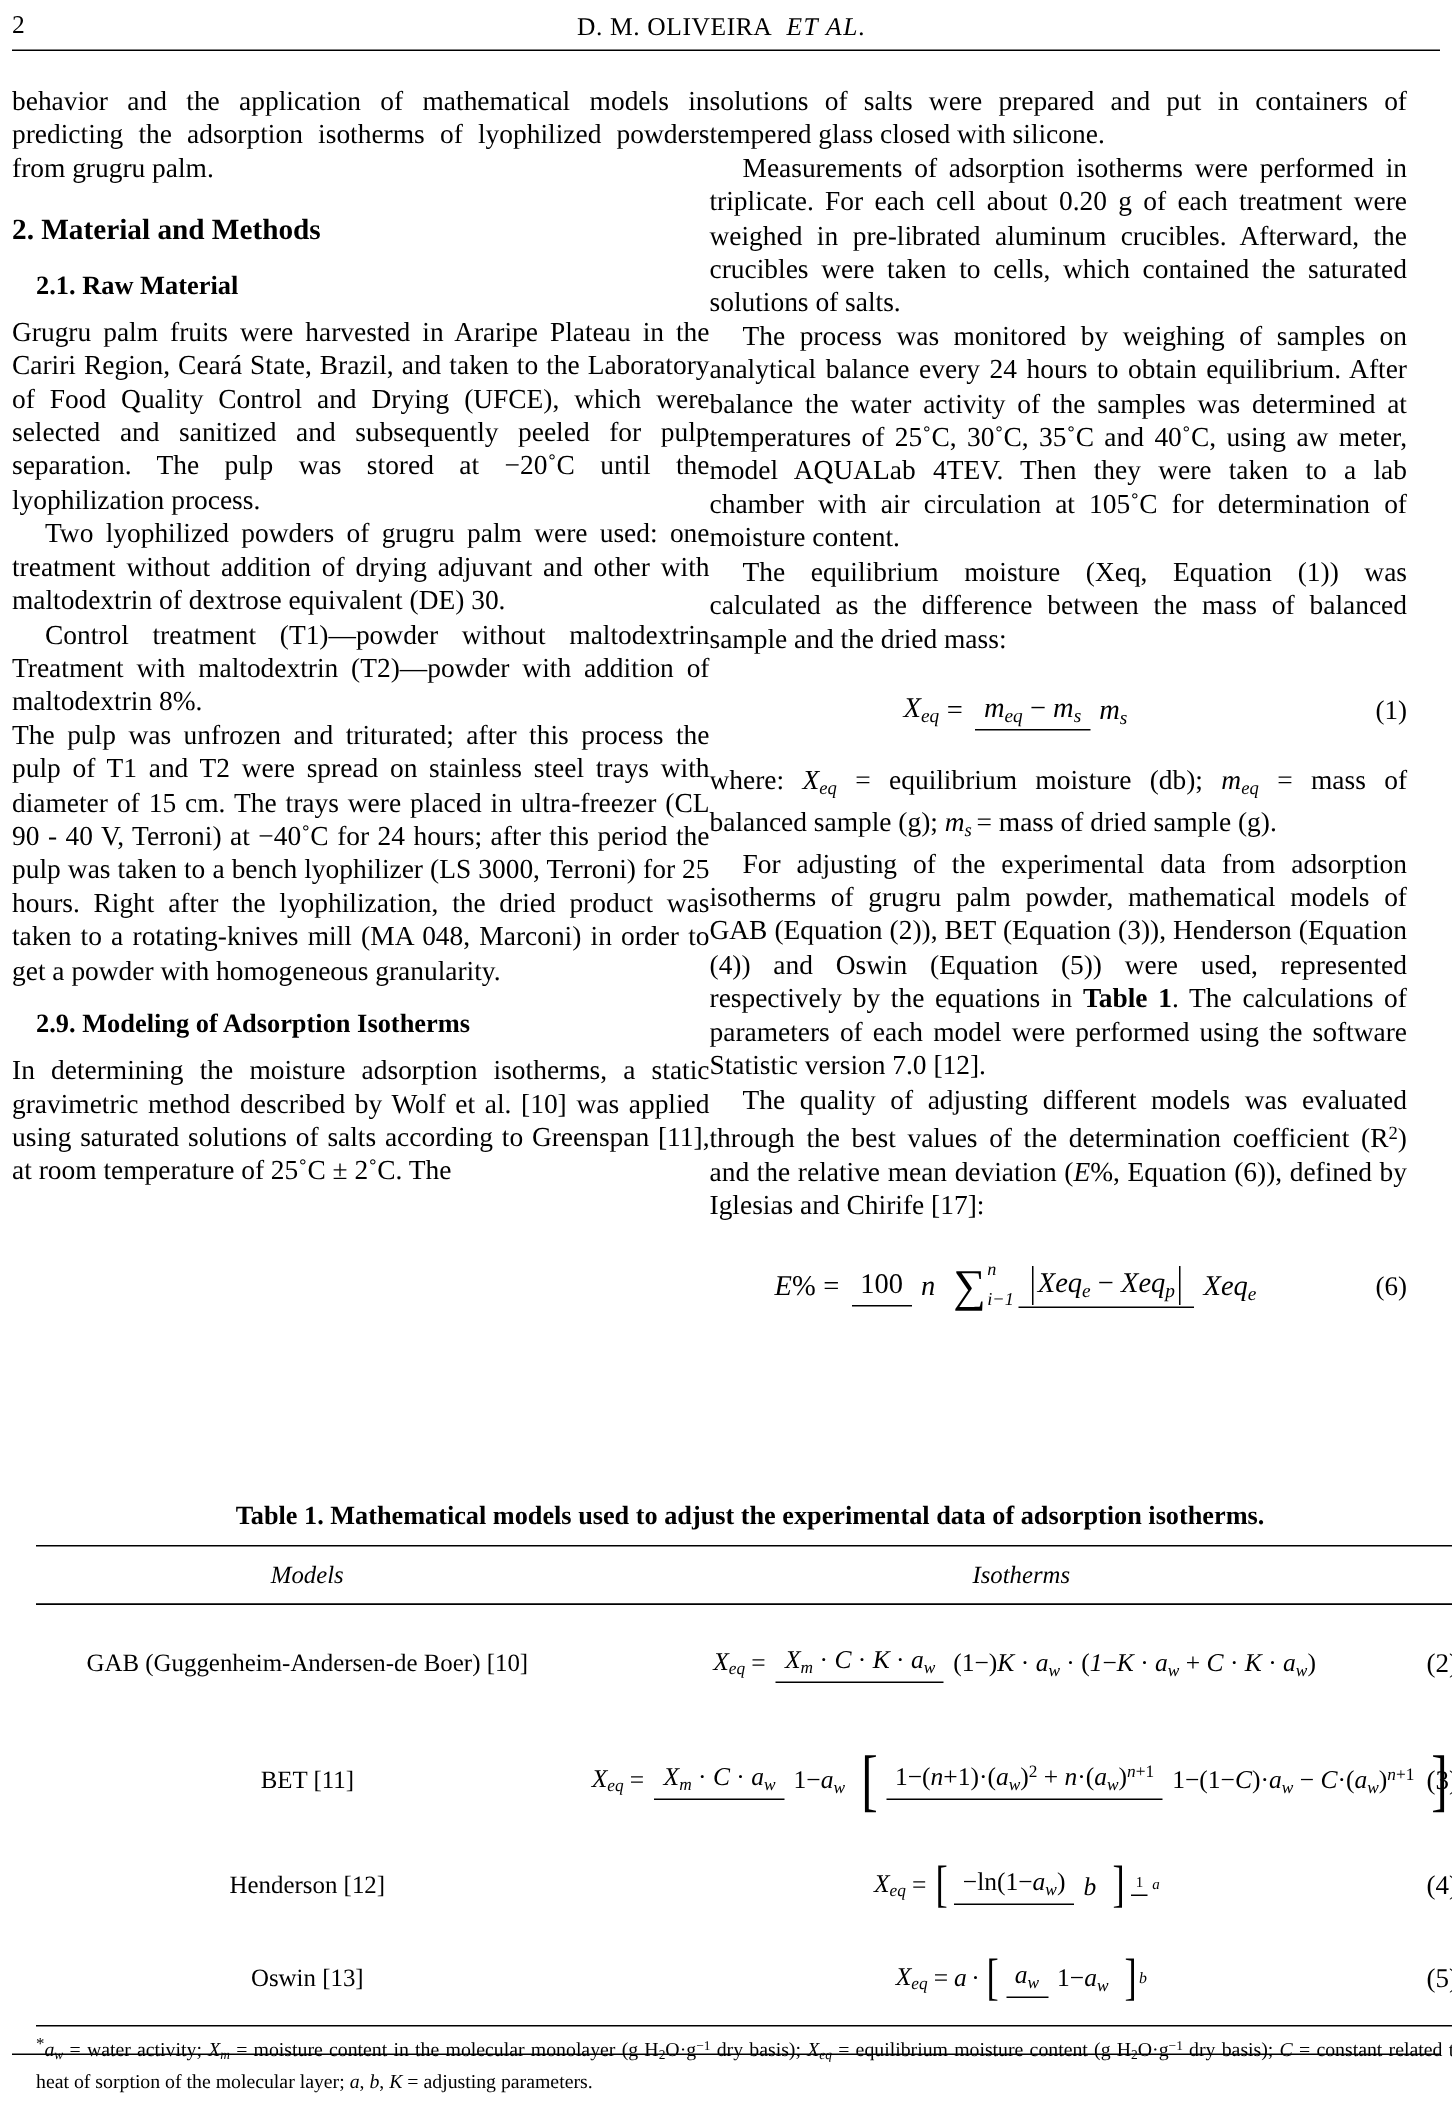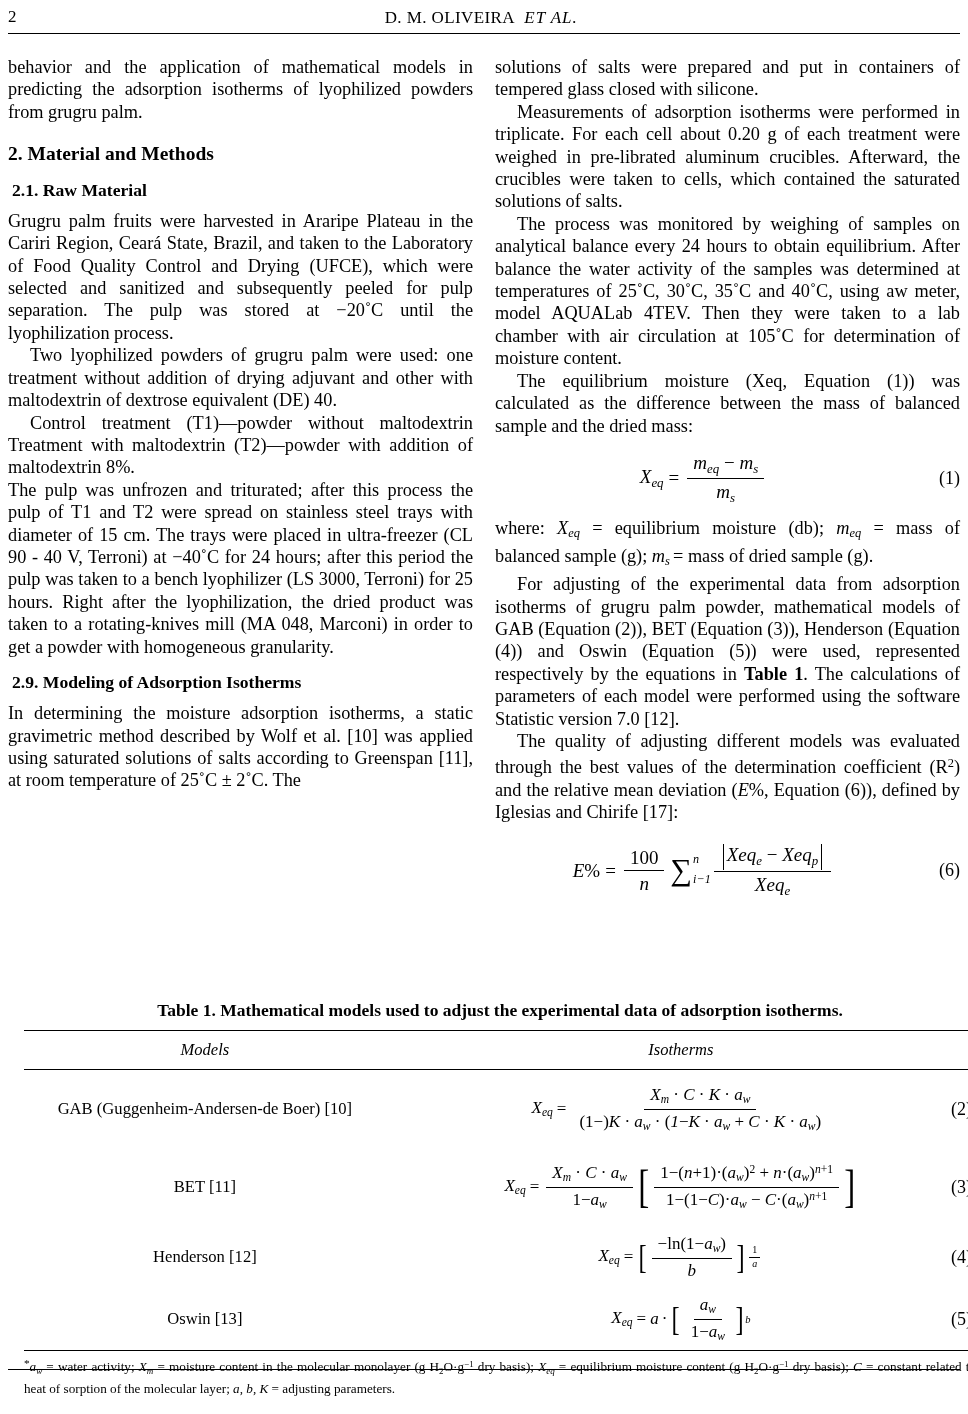--- a/index.html
+++ b/index.html
@@ -56,21 +56,20 @@
     border-top: 1.2px solid #000;
   }
 
   
   .columns {
     position: absolute;
     top: 56px;
     left: 8px;
     width: 952px;
     display: flex;
-    gap: 22px;
   }
   .col {
     width: 465px;
   }
   p.body {
     margin: 0;
     font-size: 18.3px;
     line-height: 22.4px;
     text-align: justify;
     text-justify: inter-word;
@@ -79,21 +78,21 @@
   p.indent { text-indent: 22px; }
   h2.sec {
     font-size: 19.5px;
     font-weight: bold;
     margin: 20px 0 11px 0;
     line-height: 1.15;
   }
   h3.subsec {
     font-size: 17.6px;
     font-weight: bold;
-    margin: 14px 0 10px 4px;
+    margin: 14px 0 10px 16px;
     line-height: 1.15;
   }
 
   
   i.v { font-style: italic; }
   sub.s { font-size: 0.68em; vertical-align: -0.28em; font-style: italic; }
   sub.sr { font-size: 0.68em; vertical-align: -0.28em; font-style: normal; }
   sup.s { font-size: 0.68em; vertical-align: 0.46em; font-style: normal; }
 
   
@@ -115,21 +114,21 @@
   }
   .eq-num {
     font-style: normal;
     font-size: 18px;
     width: 48px;
     text-align: right;
     flex: none;
   }
   .frac {
     display: inline-flex;
-    flex-direction: column;
+    flex-direction: row;
     align-items: center;
     vertical-align: middle;
     margin: 0 3px;
   }
   .frac > .num {
     border-bottom: 1.1px solid #000;
     padding: 0 6px 1px 6px;
     line-height: 1.25;
     white-space: nowrap;
   }
@@ -288,21 +287,21 @@
 
     <div class="col">
 
       <p class="body">behavior and the application of mathematical models in predicting the adsorption isotherms of lyophilized powders from grugru palm.</p>
 
       <h2 class="sec">2. Material and Methods</h2>
 
       <h3 class="subsec">2.1. Raw Material</h3>
 
       <p class="body">Grugru palm fruits were harvested in Araripe Plateau in the Cariri Region, Ceará State, Brazil, and taken to the Laboratory of Food Quality Control and Drying (UFCE), which were selected and sanitized and subsequently peeled for pulp separation. The pulp was stored at −20˚C until the lyophilization process.</p>
-      <p class="body indent">Two lyophilized powders of grugru palm were used: one treatment without addition of drying adjuvant and other with maltodextrin of dextrose equivalent (DE) 40.</p>
+      <p class="body indent">Two lyophilized powders of grugru palm were used: one treatment without addition of drying adjuvant and other with maltodextrin of dextrose equivalent (DE) 30.</p>
       <p class="body indent">Control treatment (T1)—powder without maltodextrin Treatment with maltodextrin (T2)—powder with addition of maltodextrin 8%.</p>
 
 
       <p class="body">The pulp was unfrozen and triturated; after this process the pulp of T1 and T2 were spread on stainless steel trays with diameter of 15 cm. The trays were placed in ultra-freezer (CL 90 - 40 V, Terroni) at −40˚C for 24 hours; after this period the pulp was taken to a bench lyophilizer (LS 3000, Terroni) for 25 hours. Right after the lyophilization, the dried product was taken to a rotating-knives mill (MA 048, Marconi) in order to get a powder with homogeneous granularity.</p>
 
       <h3 class="subsec">2.9. Modeling of Adsorption Isotherms</h3>
 
       <p class="body">In determining the moisture adsorption isotherms, a static gravimetric method described by Wolf et al. [10] was applied using saturated solutions of salts according to Greenspan [11], at room temperature of 25˚C ± 2˚C. The</p>
     </div>
 

